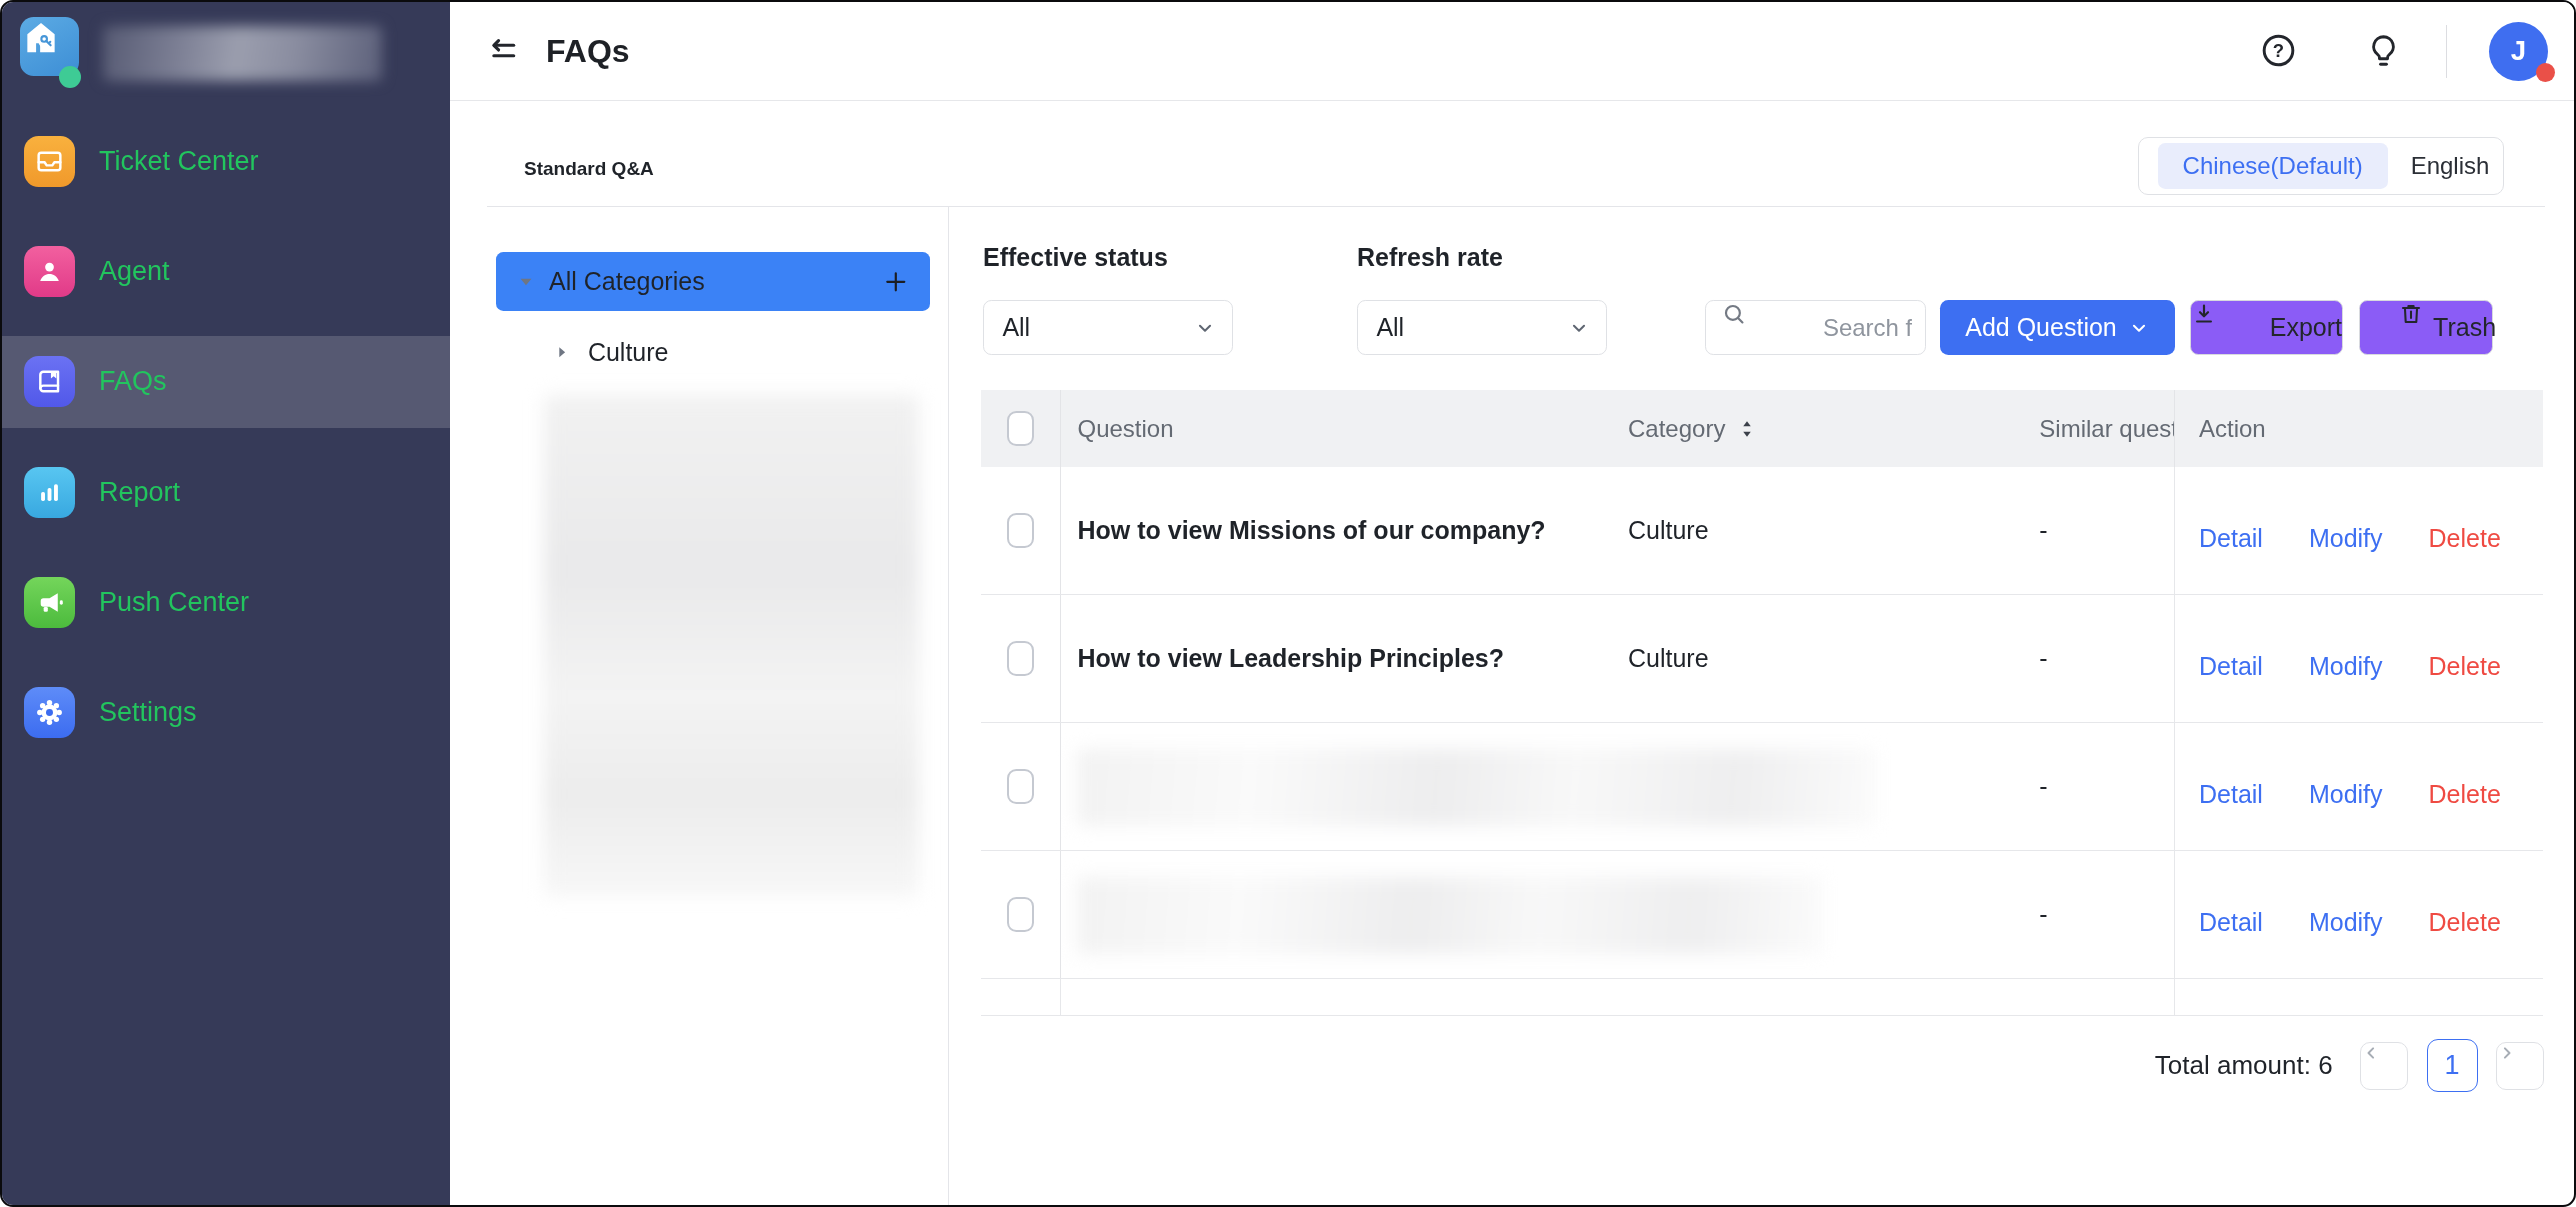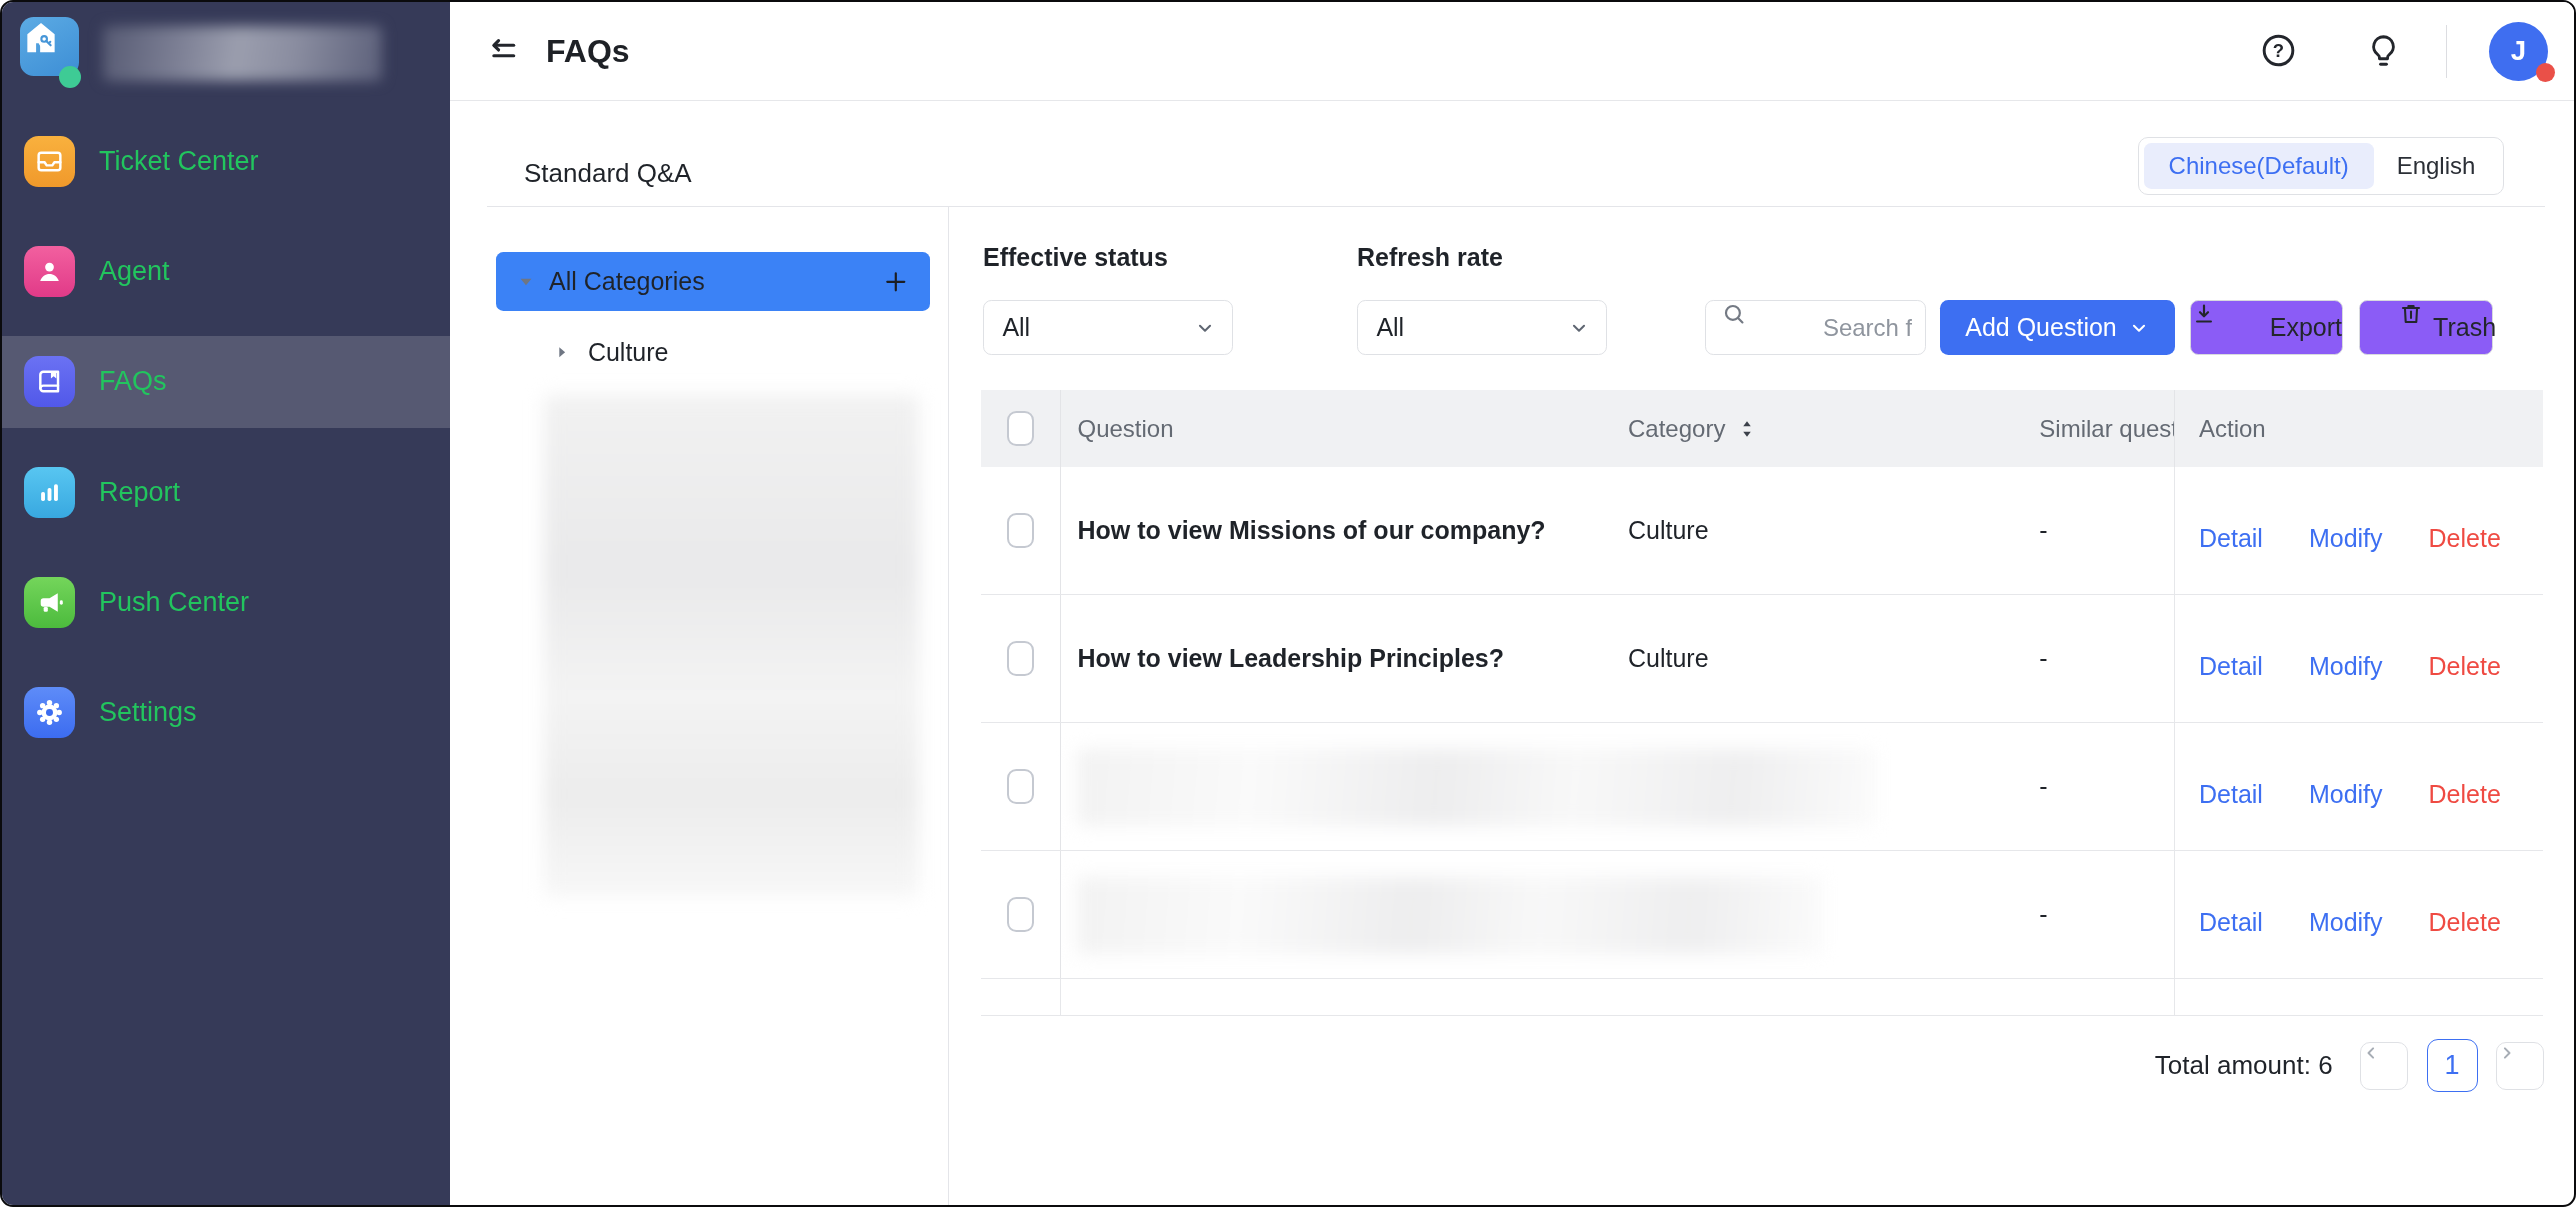--- a/index.html
+++ b/index.html
@@ -33,24 +33,24 @@
   .page-title{font-size:32px;font-weight:700;margin-left:24px;color:#1e2126;}
   .topbar-spacer{flex:1;}
   .icon-btn{width:39px;height:39px;display:flex;align-items:center;justify-content:center;cursor:pointer;}
   .icon-btn svg{width:37px;height:37px;}
   .icon-btn + .icon-btn{margin-left:66px;}
   .topbar-divider{width:0.9px;height:53px;background:#dcdde1;margin:0 42px;}
   .avatar{position:relative;width:59px;height:59px;border-radius:50%;background:#3f6ef0;color:#fff;
     font-size:27.6px;font-weight:600;display:flex;align-items:center;justify-content:center;cursor:pointer;}
   .avatar-dot{position:absolute;right:-7.3px;bottom:-1.8px;width:19.3px;height:19.3px;border-radius:50%;background:#ea5048;}
   
-  .section-title{position:absolute;left:522px;top:156px;font-size:26px;font-weight:400;color:#1f2329;}
+  .section-title{position:absolute;left:522px;top:156px;font-size:19px;font-weight:700;color:#1f2329;}
   .lang-toggle{position:absolute;left:2136px;top:135px;width:366px;height:58px;border:1.8px solid #dfe1e5;
     border-radius:10px;background:#fff;display:flex;align-items:center;padding:4.6px;}
-  .lang-chip{height:100%;display:flex;align-items:center;justify-content:center;font-size:24px;cursor:pointer;}
+  .lang-chip{height:100%;display:flex;align-items:center;justify-content:center;font-size:24px;cursor:pointer;margin-left:14px;}
   .lang-chip.selected{width:230px;background:#e9edfc;border-radius:7.3px;color:#3d6ff2;font-weight:500;}
   .lang-chip.plain{flex:1;color:#2b2f36;}
   .subheader-divider{position:absolute;left:485px;top:204px;width:2058px;height:0.9px;background:#e4e5e9;}
   .panel-divider{position:absolute;left:946px;top:205px;width:0.9px;bottom:0;background:#e4e5e9;}
   
   .cat-root{position:absolute;left:494px;top:250px;width:434px;height:59px;background:#3b82f6;border-radius:7.3px;
     display:flex;align-items:center;padding:0 20px;cursor:pointer;}
   .cat-root .caret{width:20px;height:20px;color:#6f7683;flex:none;display:flex;}
   .cat-root .caret svg,.cat-child .caret svg{width:100%;height:100%;}
   .cat-label{font-size:25px;margin-left:13px;color:#1f2329;}

